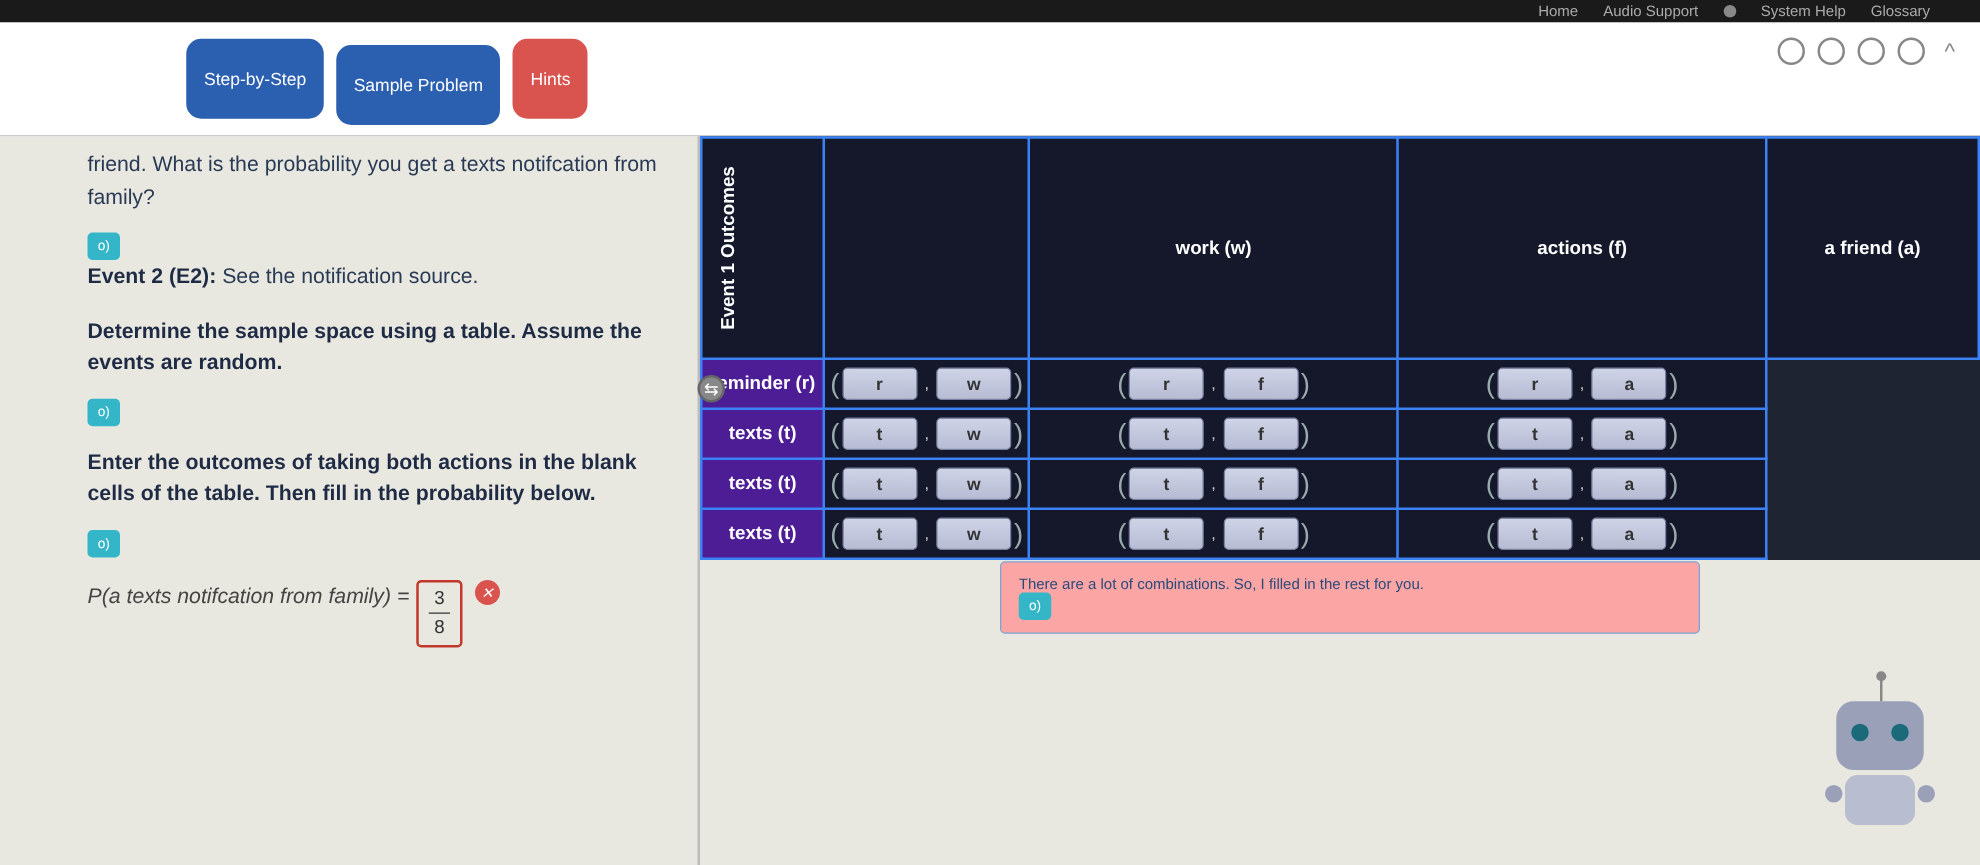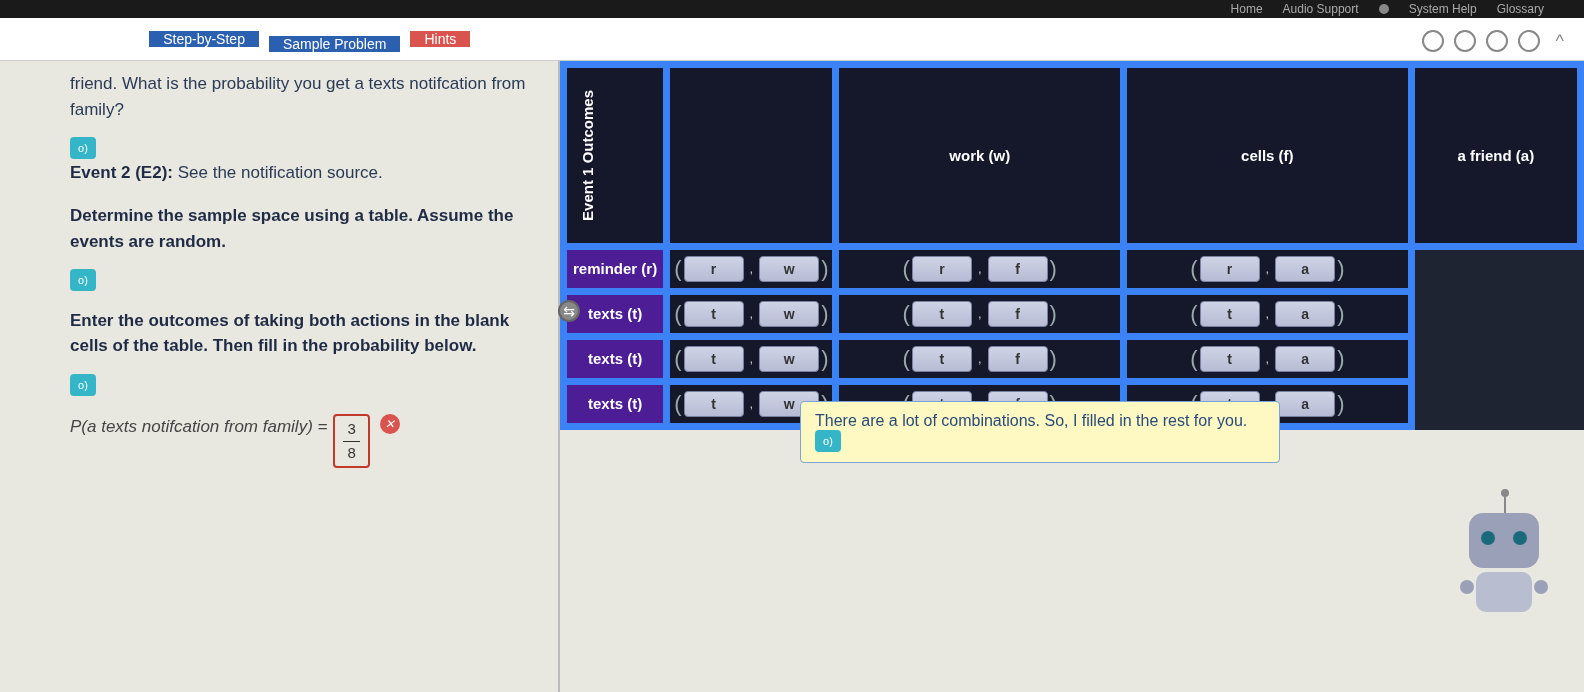--- a/index.html
+++ b/index.html
@@ -29,22 +29,22 @@
   
   .toolbar {
     background: #fff;
     border-bottom: 1px solid #ccc;
     padding: 8px 12px;
     display: flex;
     align-items: center;
     gap: 10px;
   }
   .toolbar .btn {
-    padding: 0 14px;
-    border-radius: 0;
+    padding: 24px 14px;
+    border-radius: 12px;
     font-size: 14px;
     cursor: pointer;
     color: #fff;
     border: none;
   }
   .btn-overview { background: #fff; color: #555; border:1px solid #bbb; }
   .btn-step { background: #2b5fb0; }
   .btn-sample { background: #2b5fb0; margin-top: 10px; }
   .btn-hints { background: #d9534f; }
 
@@ -115,21 +115,21 @@
   .right{ flex:1; padding:0; position:relative; }
 
   
   .tbl{
     border-collapse:collapse;
     width:100%;
     background:#1f2433;
     color:#fff;
   }
   .tbl th, .tbl td{
-    border:7px solid #3b82f6;
+    border:2px solid #3b82f6;
     text-align:center;
     font-size:15px;
   }
   .tbl thead th{
     background:#14182a;
     padding:14px 8px;
     font-weight:600;
   }
   .tbl .corner{ background:#14182a; width:50px; }
   .tbl .rowlabel{
@@ -164,27 +164,27 @@
     font-size:14px;
     font-weight:600;
     display:inline-block;
   }
   .comma{color:#ccc;margin:0 4px;font-size:13px;}
 
   
   .bubble{
     position:absolute;
     left:240px; top:340px;
-    width:480px;
-    background:#fef9c3;
+    width:560px;
+    background:#fca5a5;
     border:1px solid #7aa3d6;
     border-radius:4px;
     padding:10px 14px;
     color:#2a4a7a;
-    font-size:16px;
+    font-size:12px;
   }
 
   
   .robot{
     position:absolute;
     right:30px; bottom:60px;
     width:100px;height:120px;
   }
   .robot .head{
     width:70px;height:55px;background:#9aa0b8;border-radius:14px;
@@ -253,21 +253,21 @@
 
   <div class="right">
     <table class="tbl">
       <thead>
         <tr>
           <th class="corner" rowspan="5">
             <div class="vert">Event 1 Outcomes</div>
           </th>
           <th class="corner"></th>
           <th>work (w)</th>
-          <th>cells (f)</th>
+          <th>actions (f)</th>
           <th>a friend (a)</th>
         </tr>
       </thead>
       <tbody id="tbody">
           <tr>
             <td class="rowlabel">reminder (r)</td>
             <td class="cell">
               <div class="pair">
                 <span class="paren">(</span>
                 <span class="chip">r</span>

